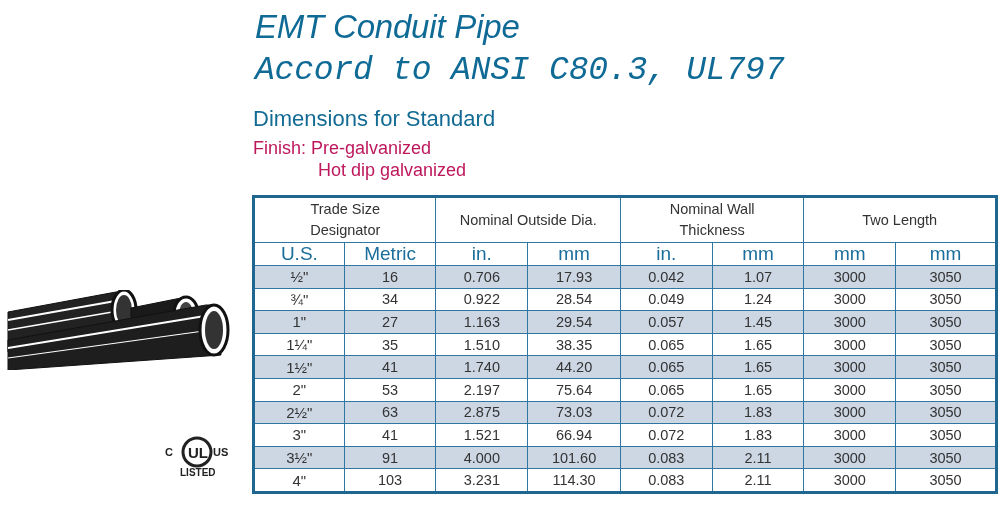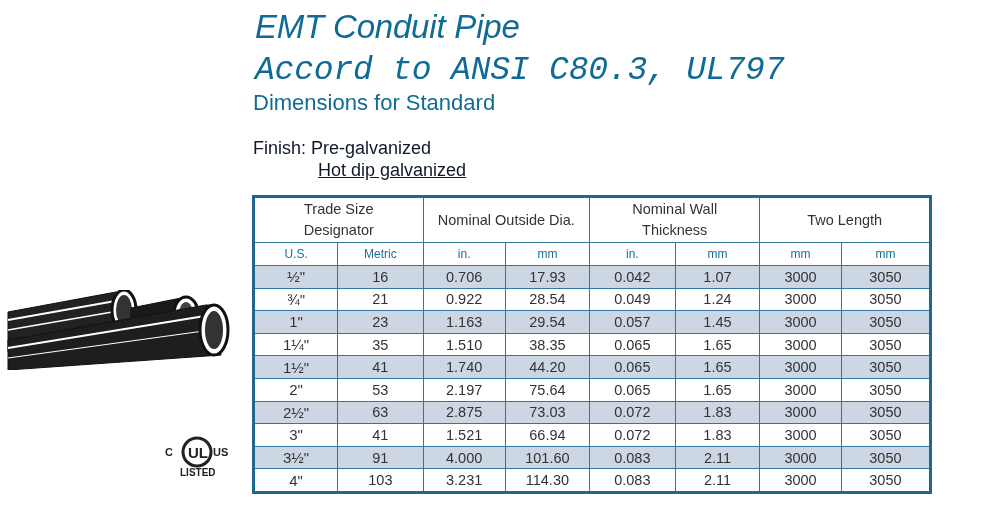--- a/index.html
+++ b/index.html
@@ -1,26 +1,26 @@
 <!DOCTYPE html>
 <html><head>
 <meta charset="utf-8">
 <style>
   html, body { margin:0; padding:0; }
   body { width:1000px; height:509px; background:#ffffff; position:relative; overflow:hidden; font-family:"Liberation Sans", sans-serif; }
   .title { position:absolute; left:255px; color:#0f6a96; font-style:italic; font-size:33px; letter-spacing:-0.2px; white-space:nowrap; }
   .t1 { top:8px; }
   .t2 { top:52px;font-family:Liberation Mono, monospace; }
-  .subtitle { position:absolute; left:253px; top:90px; color:#136b94; font-size:22px; white-space:nowrap; }
-  .finish { position:absolute; left:253px; top:137px; color:#0f172a; font-size:18px; line-height:22px; white-space:nowrap; }
-  .finish .l2 { padding-left:65px; display:block;text-decoration:underline; }
-  table.spec { position:absolute; left:252px; top:195px; width:680px; border-collapse:collapse; border:3px solid #1f6790; font-size:14.5px; color:#333; }
+  .subtitle { position:absolute; left:253px; top:106px; color:#136b94; font-size:22px; white-space:nowrap; }
+  .finish { position:absolute; left:253px; top:137px; color:#be185d; font-size:18px; line-height:22px; white-space:nowrap; }
+  .finish .l2 { padding-left:65px; display:block; }
+  table.spec { position:absolute; left:252px; top:195px; width:746px; border-collapse:collapse; border:3px solid #1f6790; font-size:14.5px; color:#333; }
   table.spec td, table.spec th { border:1.5px solid #2f77a0; text-align:center; padding:0; font-weight:normal; }
   .h1 th { height:44px; line-height:21px; font-size:14.5px; color:#333; }
-  .h2 th { height:22px; color:#1b6e9c; font-size:12px; }
+  .h2 th { height:22px; color:#1b6e9c; font-size:19px; }
   tbody tr td { height:21.6px; }
   tbody tr.shade td { background:#cdd7e4; }
   .frac { font-size:15px; }
   .pipes { position:absolute; left:6px; top:290px; width:225px; height:80px; }
   .ul { position:absolute; left:162px; top:430px; width:70px; height:50px; }
 </style>
 </head>
 <body>
 
 <div class="title t1">EMT Conduit Pipe</div>
@@ -94,31 +94,31 @@
         <td>16</td>
         <td>0.706</td>
         <td>17.93</td>
         <td>0.042</td>
         <td>1.07</td>
         <td>3000</td>
         <td>3050</td>
       </tr>
       <tr>
         <td class="frac">¾"</td>
-        <td>21</td>
+        <td>34</td>
         <td>0.922</td>
         <td>28.54</td>
         <td>0.049</td>
         <td>1.24</td>
         <td>3000</td>
         <td>3050</td>
       </tr>
       <tr class="shade">
         <td class="frac">1"</td>
-        <td>23</td>
+        <td>27</td>
         <td>1.163</td>
         <td>29.54</td>
         <td>0.057</td>
         <td>1.45</td>
         <td>3000</td>
         <td>3050</td>
       </tr>
       <tr>
         <td class="frac">1¼"</td>
         <td>35</td>

